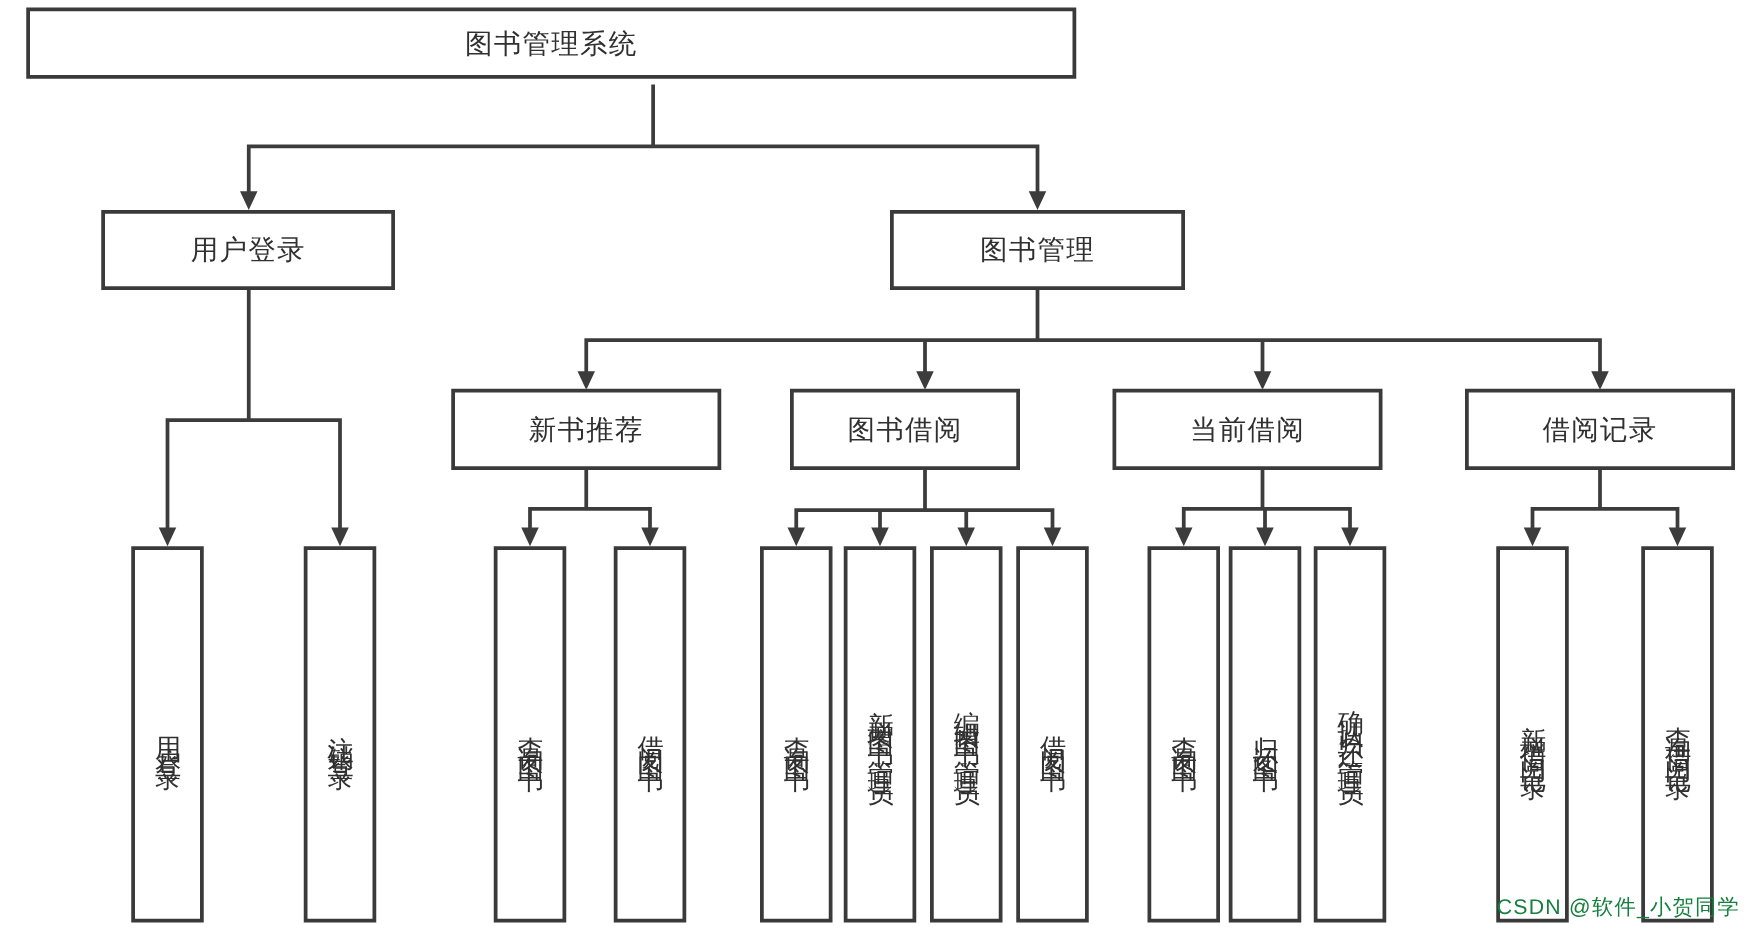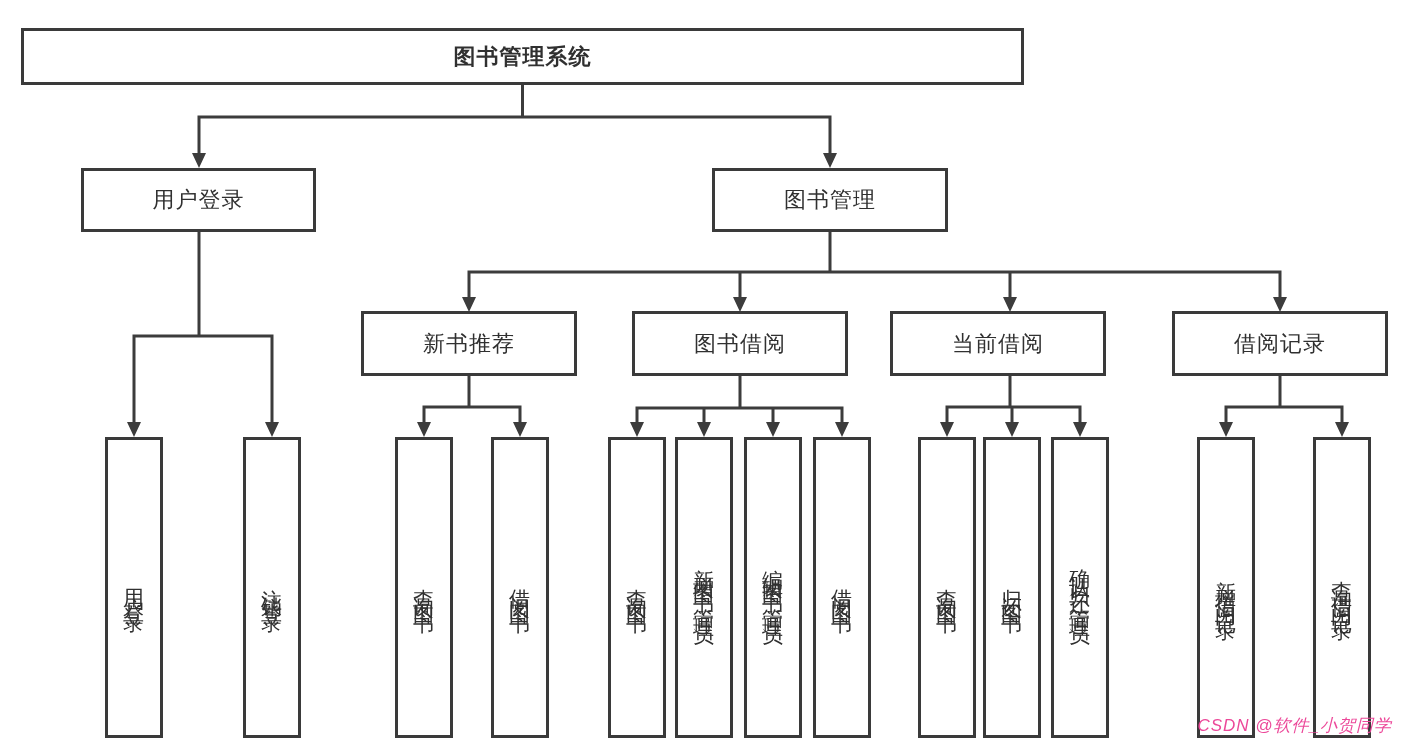--- a/index.html
+++ b/index.html
@@ -38,27 +38,27 @@
   }
   .vbox {
     writing-mode: vertical-rl;
     text-orientation: mixed;
     font-size: 21px;
     letter-spacing: 8px;
     white-space: normal;
     line-height: 1;
   }
   
-  .n-root  { left: 21px;  top: 28px;  width: 1003px; height: 57px; font-weight: bold; }
+  .n-root  { left: 21px;  top: 6px;  width: 840px; height: 57px; }
   
   .n-l2a   { left: 81px;  top: 168px; width: 235px;  height: 64px; }
   .n-l2b   { left: 712px; top: 168px; width: 236px;  height: 64px; text-align: center; }
   
   .n-l3a   { left: 361px;  top: 311px; width: 216px; height: 65px; }
-  .n-l3b   { left: 632px;  top: 311px; width: 216px; height: 65px; }
+  .n-l3b   { left: 632px;  top: 311px; width: 184px; height: 65px; }
   .n-l3c   { left: 890px;  top: 311px; width: 216px; height: 65px; }
   .n-l3d   { left: 1172px; top: 311px; width: 216px; height: 65px; }
   
   .n-c1  { left: 105px;  top: 437px; width: 58px; height: 301px; }
   .n-c2  { left: 243px;  top: 437px; width: 58px; height: 301px; }
   .n-c3  { left: 395px;  top: 437px; width: 58px; height: 301px; }
   .n-c4  { left: 491px;  top: 437px; width: 58px; height: 301px; }
   .n-c5  { left: 608px;  top: 437px; width: 58px; height: 301px; }
   .n-c6  { left: 675px;  top: 437px; width: 58px; height: 301px; }
   .n-c7  { left: 744px;  top: 437px; width: 58px; height: 301px; }
@@ -66,24 +66,23 @@
   .n-c9  { left: 918px;  top: 437px; width: 58px; height: 301px; }
   .n-c10 { left: 983px;  top: 437px; width: 58px; height: 301px; }
   .n-c11 { left: 1051px; top: 437px; width: 58px; height: 301px; }
   .n-c12 { left: 1197px; top: 437px; width: 58px; height: 301px; }
   .n-c13 { left: 1313px; top: 437px; width: 58px; height: 301px; }
   .watermark {
     position: absolute;
     right: 13px;
     top: 714px;
     font-size: 17px;
-    color: #ec4899;
+    color: #15803d;
     letter-spacing: 1px;
     z-index: 3;
-    font-style: italic;
   }
 </style>
 </head>
 <body>
 
 <div id="stage">
 
   <svg id="connectors" viewBox="0 0 1405 747" xmlns="http://www.w3.org/2000/svg">
     <path fill="none" stroke="#3c3c3c" stroke-width="3" stroke-linecap="square" d="
       M522.5,69 L522.5,117

